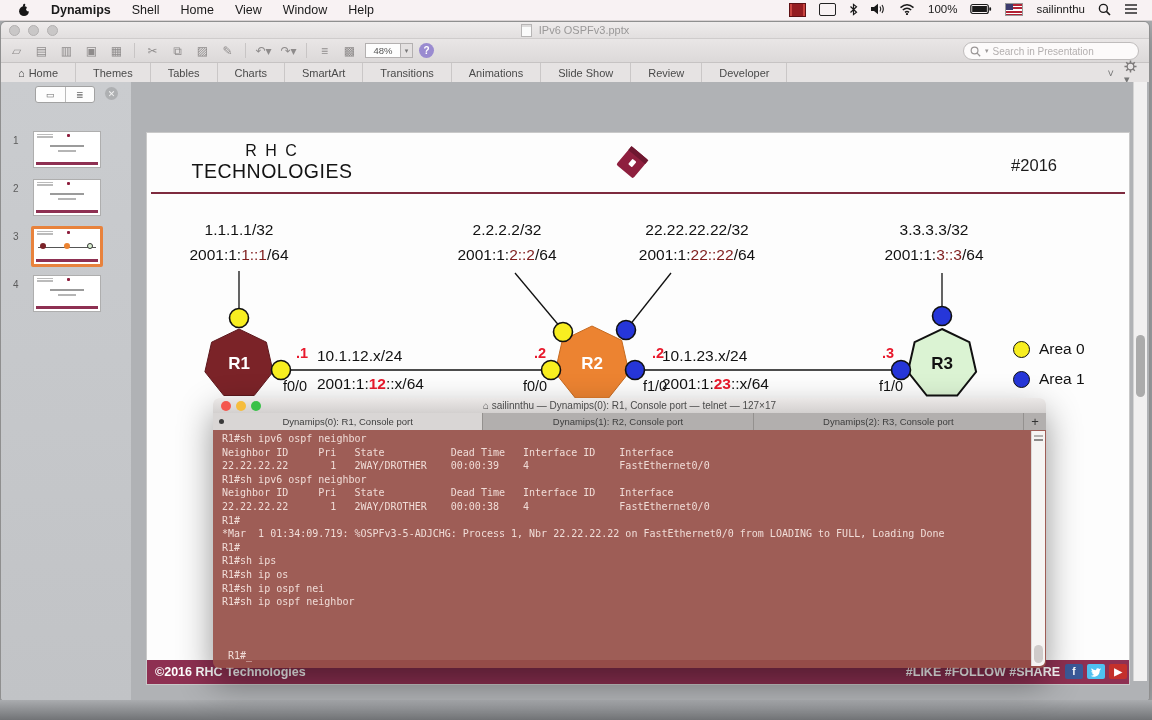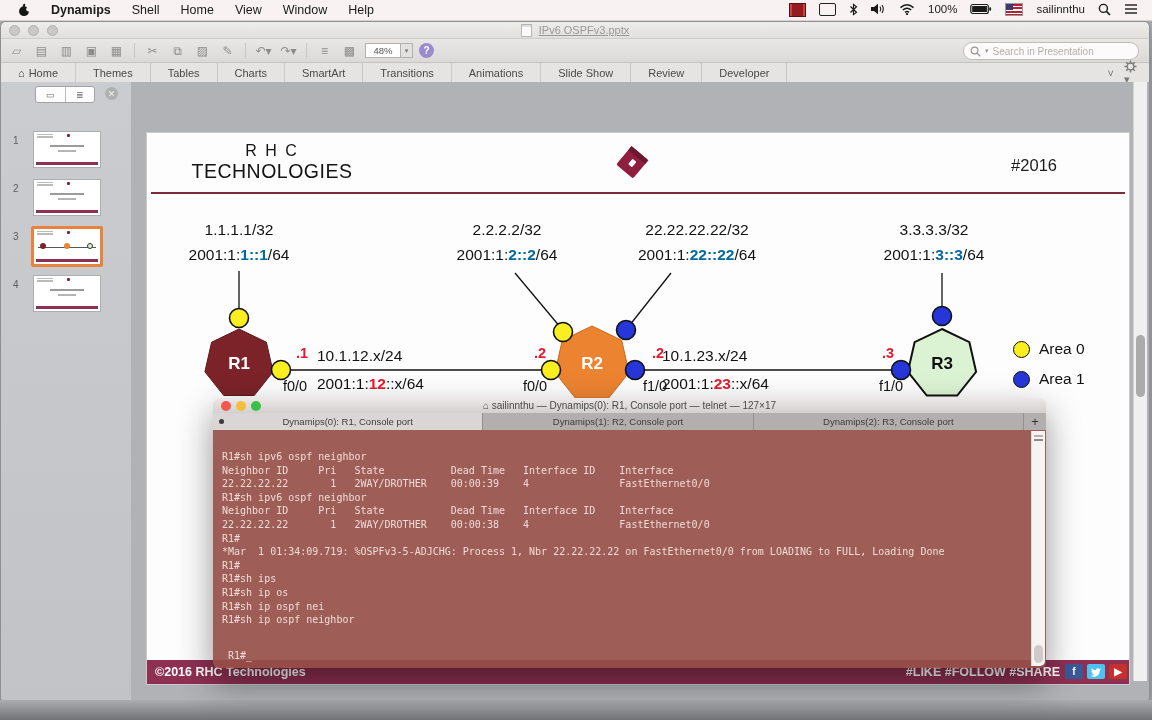--- a/index.html
+++ b/index.html
@@ -20,21 +20,21 @@
   .flag-ico{width:16px;height:11px;background:repeating-linear-gradient(180deg,#b22234 0 1.7px,#fff 1.7px 3.4px);position:relative;border:0.5px solid #999;}
   .flag-ico:after{content:"";position:absolute;left:0;top:0;width:7px;height:6px;background:#3c3b6e;}
 
   
   .ppt{position:absolute;left:0;top:21px;width:1148px;height:679px;background:#b0b2b5;
     border:1px solid #8f8f8f;border-radius:6px 6px 5px 5px;box-shadow:0 8px 24px rgba(0,0,0,.35);overflow:hidden;}
   .ppt-titlebar{position:relative;height:16px;background:linear-gradient(#efecec,#e2dfdf);
     border-bottom:1px solid #cfcccc;display:flex;align-items:center;}
   .tl{width:11px;height:11px;border-radius:50%;margin-left:8px;display:inline-block;}
   .tl.gray{background:#c9c7c7;border:1px solid #b2b0b0;box-sizing:border-box;}
-  .ppt-title{position:absolute;left:0;right:0;text-align:center;font-size:11px;color:#9a9898;display:flex;justify-content:center;align-items:center;gap:7px;text-decoration:underline;}
+  .ppt-title{position:absolute;left:0;right:0;text-align:center;font-size:11px;color:#9a9898;display:flex;justify-content:center;align-items:center;gap:7px;}
   .doc-ico{display:inline-block;width:9px;height:11px;background:#fbfbfb;border:1px solid #b7b5b5;
     box-shadow:inset 0 2px 0 #dedcdc;}
   .ppt-toolbar{position:relative;height:23px;background:linear-gradient(#e9e6e6,#dcd9d9);
     border-bottom:1px solid #c6c3c3;display:flex;align-items:center;padding-left:6px;gap:6px;}
   .tbico{width:19px;height:17px;display:inline-flex;align-items:center;justify-content:center;
     font-size:12px;color:#8e8b8b;}
   .tbdiv{width:1px;height:15px;background:#c8c5c5;margin:0 2px;}
   .zoombox{display:flex;align-items:center;}
   .zoomval{width:34px;height:13px;background:#fdfdfd;border:1px solid #b3b0b0;font-size:9.5px;color:#555;
     display:inline-flex;align-items:center;justify-content:center;}
@@ -79,21 +79,21 @@
 
   .brand{position:absolute;left:20px;top:9px;width:210px;text-align:center;color:#141414;}
   .brand .l1{font-size:16px;letter-spacing:2px;}
   .brand .l2{font-size:19.5px;letter-spacing:0.5px;}
   .logo{position:absolute;left:468px;top:10px;width:36px;height:40px;}
   .yeartag{position:absolute;right:72px;top:23px;font-size:16.5px;color:#1c1c1c;}
   .head-rule{position:absolute;left:4px;right:4px;top:59px;height:2px;background:#7e2a3e;}
 
   .lb{position:absolute;width:210px;text-align:center;font-size:15.5px;color:#121212;}
   .lb .v6{display:block;margin-top:7px;}
-  .hl-g{color:#0369a1;font-weight:bold;}
+  .hl-g{color:#7f1d1d;font-weight:normal;}
   .hl-r{color:#e8192c;font-weight:bold;}
   .linklab{position:absolute;width:210px;text-align:left;font-size:15.5px;color:#121212;}
   .rname{position:absolute;width:50px;text-align:center;font-size:17px;font-weight:bold;color:#fff;}
   .addr{position:absolute;width:34px;text-align:center;font-size:14.5px;font-weight:bold;color:#e8192c;}
   .iflab{position:absolute;width:44px;text-align:center;font-size:14.5px;color:#111;}
   .legrow{position:absolute;display:flex;align-items:center;gap:9px;font-size:15.5px;color:#111;}
   .legdot{width:17px;height:17px;border-radius:50%;border:1.6px solid #111;box-sizing:border-box;}
 
   .banner{position:absolute;left:0;right:0;bottom:0;height:24px;background:#8e3052;color:#fff;font-size:12.5px;font-weight:bold;}
   .ban-copy{position:absolute;left:8px;top:0;line-height:24px;}
@@ -460,21 +460,21 @@
       </span>
       <span class="ttab">
           <span>Dynamips(1): R2, Console port</span>
         </span>
       <span class="ttab">
           <span>Dynamips(2): R3, Console port</span>
         </span>
       <span class="ttab-plus">+</span>
     </div>
     <div class="term-body">
-      <div style="padding-top:20px">
+      <div style="padding-top:2px">
         <div class="tline">R1#sh ipv6 ospf neighbor</div>
         <div class="tline"></div>
         <div class="tline">Neighbor ID     Pri   State           Dead Time   Interface ID    Interface</div>
         <div class="tline">22.22.22.22       1   2WAY/DROTHER    00:00:39    4               FastEthernet0/0</div>
         <div class="tline">R1#sh ipv6 ospf neighbor</div>
         <div class="tline"></div>
         <div class="tline">Neighbor ID     Pri   State           Dead Time   Interface ID    Interface</div>
         <div class="tline">22.22.22.22       1   2WAY/DROTHER    00:00:38    4               FastEthernet0/0</div>
         <div class="tline">R1#</div>
         <div class="tline">*Mar  1 01:34:09.719: %OSPFv3-5-ADJCHG: Process 1, Nbr 22.22.22.22 on FastEthernet0/0 from LOADING to FULL, Loading Done</div>

